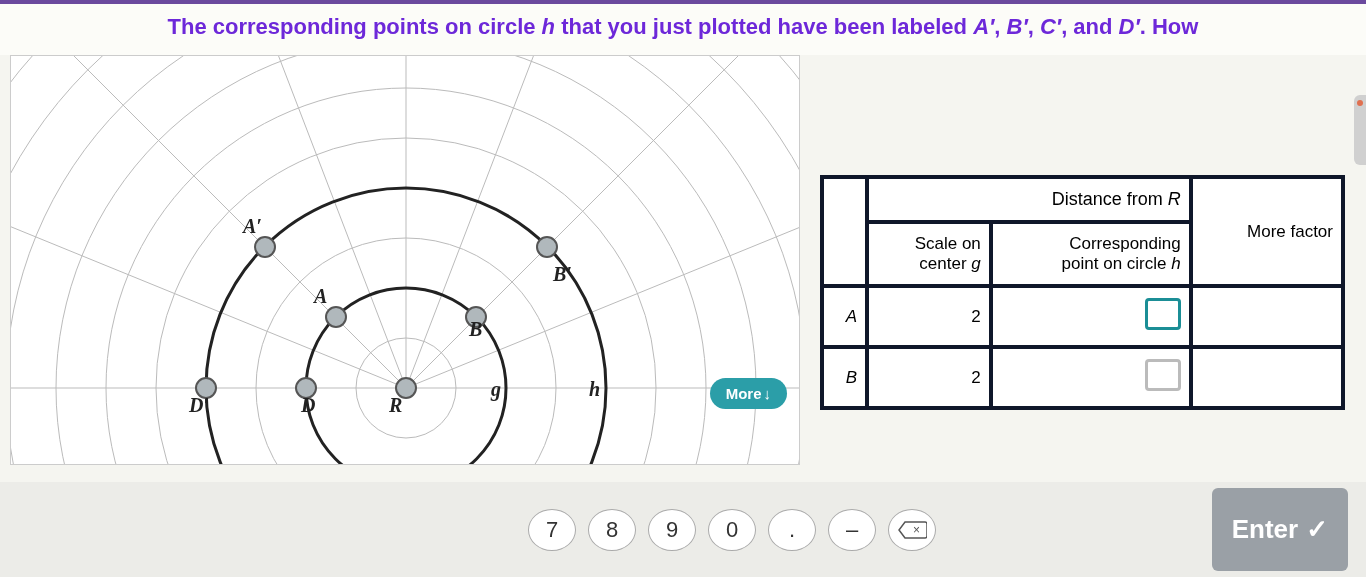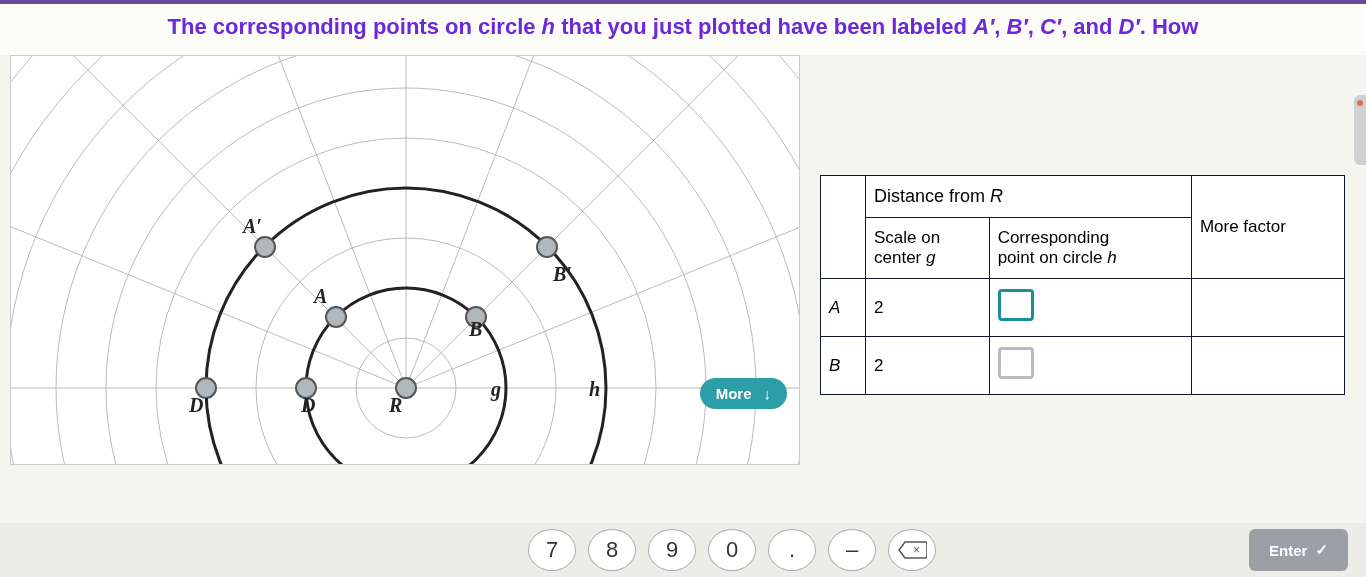--- a/index.html
+++ b/index.html
@@ -57,35 +57,35 @@
       right: 12px;
       top: 322px;
       background: #2b9ea8;
       color: white;
       padding: 7px 16px;
       border-radius: 20px;
       font-size: 15px;
       font-weight: 600;
       display: flex;
       align-items: center;
-      gap: 12px;
+      gap: 2px;
     }
     .table-container {
       margin-top: 120px;
       width: 525px;
     }
     table {
       border-collapse: collapse;
       width: 100%;
       background: #fff;
     }
     th, td {
-      border: 1px solid #0f172a;
+      border: 4px solid #0f172a;
       padding: 10px 8px;
-      text-align: left;
+      text-align: right;
       font-size: 17px;
     }
     th { font-weight: normal; }
     .header-dist {
       background: #fff;
       font-size: 18px;
     }
     .row-label {
       font-style: italic;
       width: 45px;
@@ -129,22 +129,22 @@
     .key-left-group {
       display: flex;
       gap: 12px;
       margin-right: auto;
       margin-left: 510px;
     }
     .enter-btn {
       background: #9aa0a6;
       color: white;
       border: none;
-      padding: 12px 20px;
-      font-size: 15px;
+      padding: 26px 20px;
+      font-size: 26px;
       font-weight: 600;
       border-radius: 6px;
       display: flex;
       align-items: center;
       gap: 8px;
     }
     .side-tab {
       position: absolute;
       right: 0;
       top: 95px;

